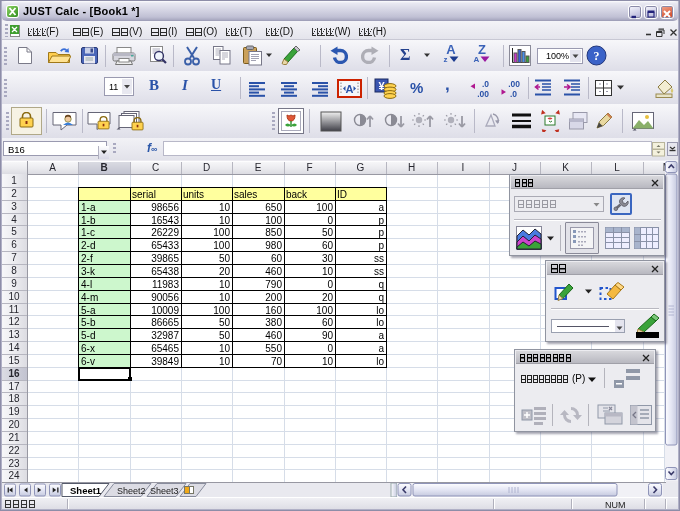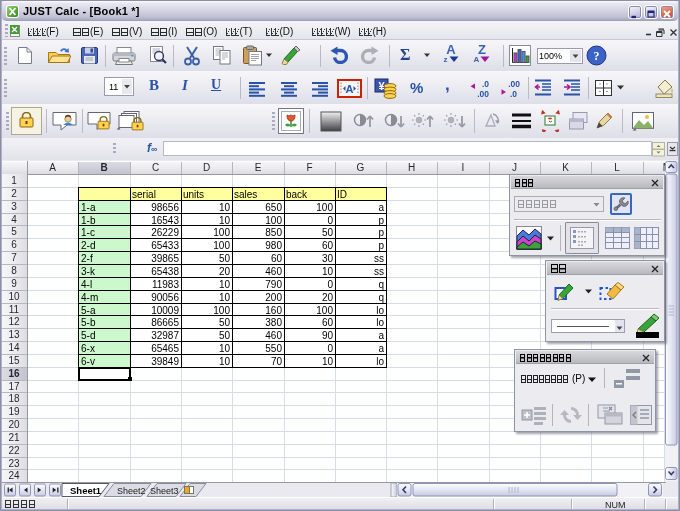--- a/index.html
+++ b/index.html
@@ -170,21 +170,21 @@
       </svg>
       <div class="vsep" style="left:502px;top:5px;height:22px"></div>
       <svg class="ic" style="left:508px;top:5px" width="22" height="21" viewBox="0 0 22 21">
         <rect x="0.5" y="0.5" width="21" height="20" fill="#fff" stroke="#8a8a98"></rect>
         <path d="M3.5 3 V17.5 H19" stroke="#222" fill="none"></path>
         <rect x="5" y="8" width="3" height="9.5" fill="#c838c8" stroke="#555"></rect>
         <rect x="9" y="4.5" width="3" height="13" fill="#3a62d8" stroke="#555"></rect>
         <rect x="13" y="6.5" width="3" height="11" fill="#4a90e8" stroke="#555"></rect>
         <rect x="17" y="11" width="3" height="6.5" fill="#3aa33a" stroke="#555"></rect>
       </svg>
-      <div class="ic" style="left:536px;top:8px;width:46px;height:16px;background:#fff;border:1px solid #9a9ab0;font-size:9px;padding:2px 0 0 1px;color:#000">100%<svg class="ic" style="right:1px;top:1px" width="11" height="12">
+      <div class="ic" style="left:536px;top:8px;width:46px;height:16px;background:#fff;border:1px solid #9a9ab0;font-size:9px;padding:2px 0 0 8px;color:#000">100%<svg class="ic" style="right:1px;top:1px" width="11" height="12">
           <rect x="0" y="0" width="11" height="12" fill="#e4e4ee"></rect>
           <path d="M2.5 4.5 L5.5 8 L8.5 4.5 Z" fill="#444"></path>
         </svg></div>
       <svg class="ic" style="left:585px;top:5px" width="21" height="21" viewBox="0 0 21 21">
         <circle cx="10.5" cy="10.5" r="9.5" fill="#3a62c8"></circle>
         <circle cx="10.5" cy="10.5" r="9.5" fill="none" stroke="#20357a"></circle>
         <text x="10.5" y="15" font-size="12" font-weight="bold" fill="#fff" text-anchor="middle" font-family="Liberation Serif">?</text>
       </svg>
     </div>
 
@@ -407,20 +407,23 @@
       <div class="vsep" style="left:621px;top:5px;height:24px"></div>
       <svg class="ic" style="left:630px;top:7px" width="24" height="20" viewBox="0 0 24 20">
         <rect x="1.5" y="1.5" width="21" height="16" fill="#fff" stroke="#667"></rect>
         <path d="M1.5 17.5 L8 9 L13 14 L17 10 L22.5 17.5 Z" fill="#8ab06a"></path>
         <circle cx="16" cy="6" r="2" fill="#e8c040"></circle>
         <path d="M4 17.5 l-2.5 2 h4 Z" fill="#556"></path>
       </svg>
     </div>
 
 <div id="fbar">
+  <div id="namebox">B16<div id="nbdrop"><svg width="10" height="12">
+            <path d="M2 4.5 L5 8 L8 4.5 Z" fill="#222"></path>
+          </svg></div></div>
   <div class="grip" style="left:112px;top:5px;height:12px"></div>
   <div class="abs" style="left:146px;top:3px;font-size:12px;color:#2a56a8;font-style:italic;font-weight:bold">f<span style="font-size:9px;font-style:normal">∞</span></div>
   <div id="finput"></div>
 </div>
 
 <div id="grid">
       <svg class="abs" style="left:0;top:0" width="666" height="484" viewBox="0 0 666 484" shape-rendering="crispEdges" font-family="Liberation Sans, sans-serif">
 <defs>
           <linearGradient id="hg" x1="0" y1="0" x2="0" y2="1">
             <stop offset="0" stop-color="#f8f8fa"></stop>

